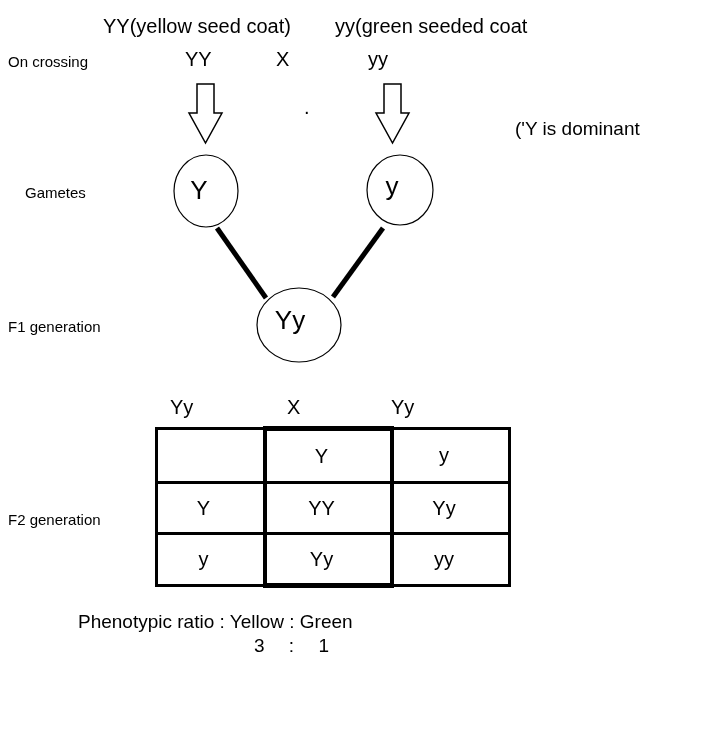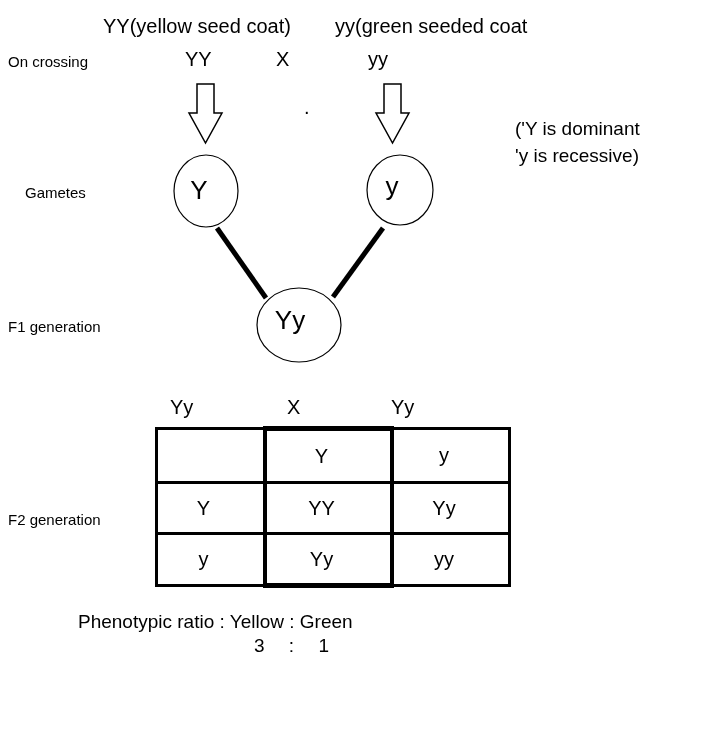--- a/index.html
+++ b/index.html
@@ -79,21 +79,20 @@
 
   <div class="abs txt-label" style="left:8px; top:53px;">On crossing</div>
   <div class="abs txt-main" style="left:185px; top:48px;">YY</div>
   <div class="abs txt-main" style="left:276px; top:48px;">X</div>
   <div class="abs txt-main" style="left:368px; top:48px;">yy</div>
 
   <div class="abs dot" style="left:304px; top:96px;">.</div>
 
   <div class="abs" style="left:515px; top:92px;margin-top:23px;">
     <div class="txt-note">('Y is dominant</div>
-    <div class="txt-note">'y is recessive)</div>
   </div>
 
   <div class="abs txt-label" style="left:8px; top:184px;margin-left:17px;">Gametes</div>
   <div class="abs txt-circle" style="left:169px; top:176px; width:60px;">Y</div>
   <div class="abs txt-circle" style="left:362px; top:172px; width:60px;">y</div>
 
   <div class="abs txt-label" style="left:8px; top:318px;">F1 generation</div>
   <div class="abs txt-circle" style="left:255px; top:306px; width:70px;">Yy</div>
 
   <div class="abs txt-main" style="left:170px; top:396px;">Yy</div>

